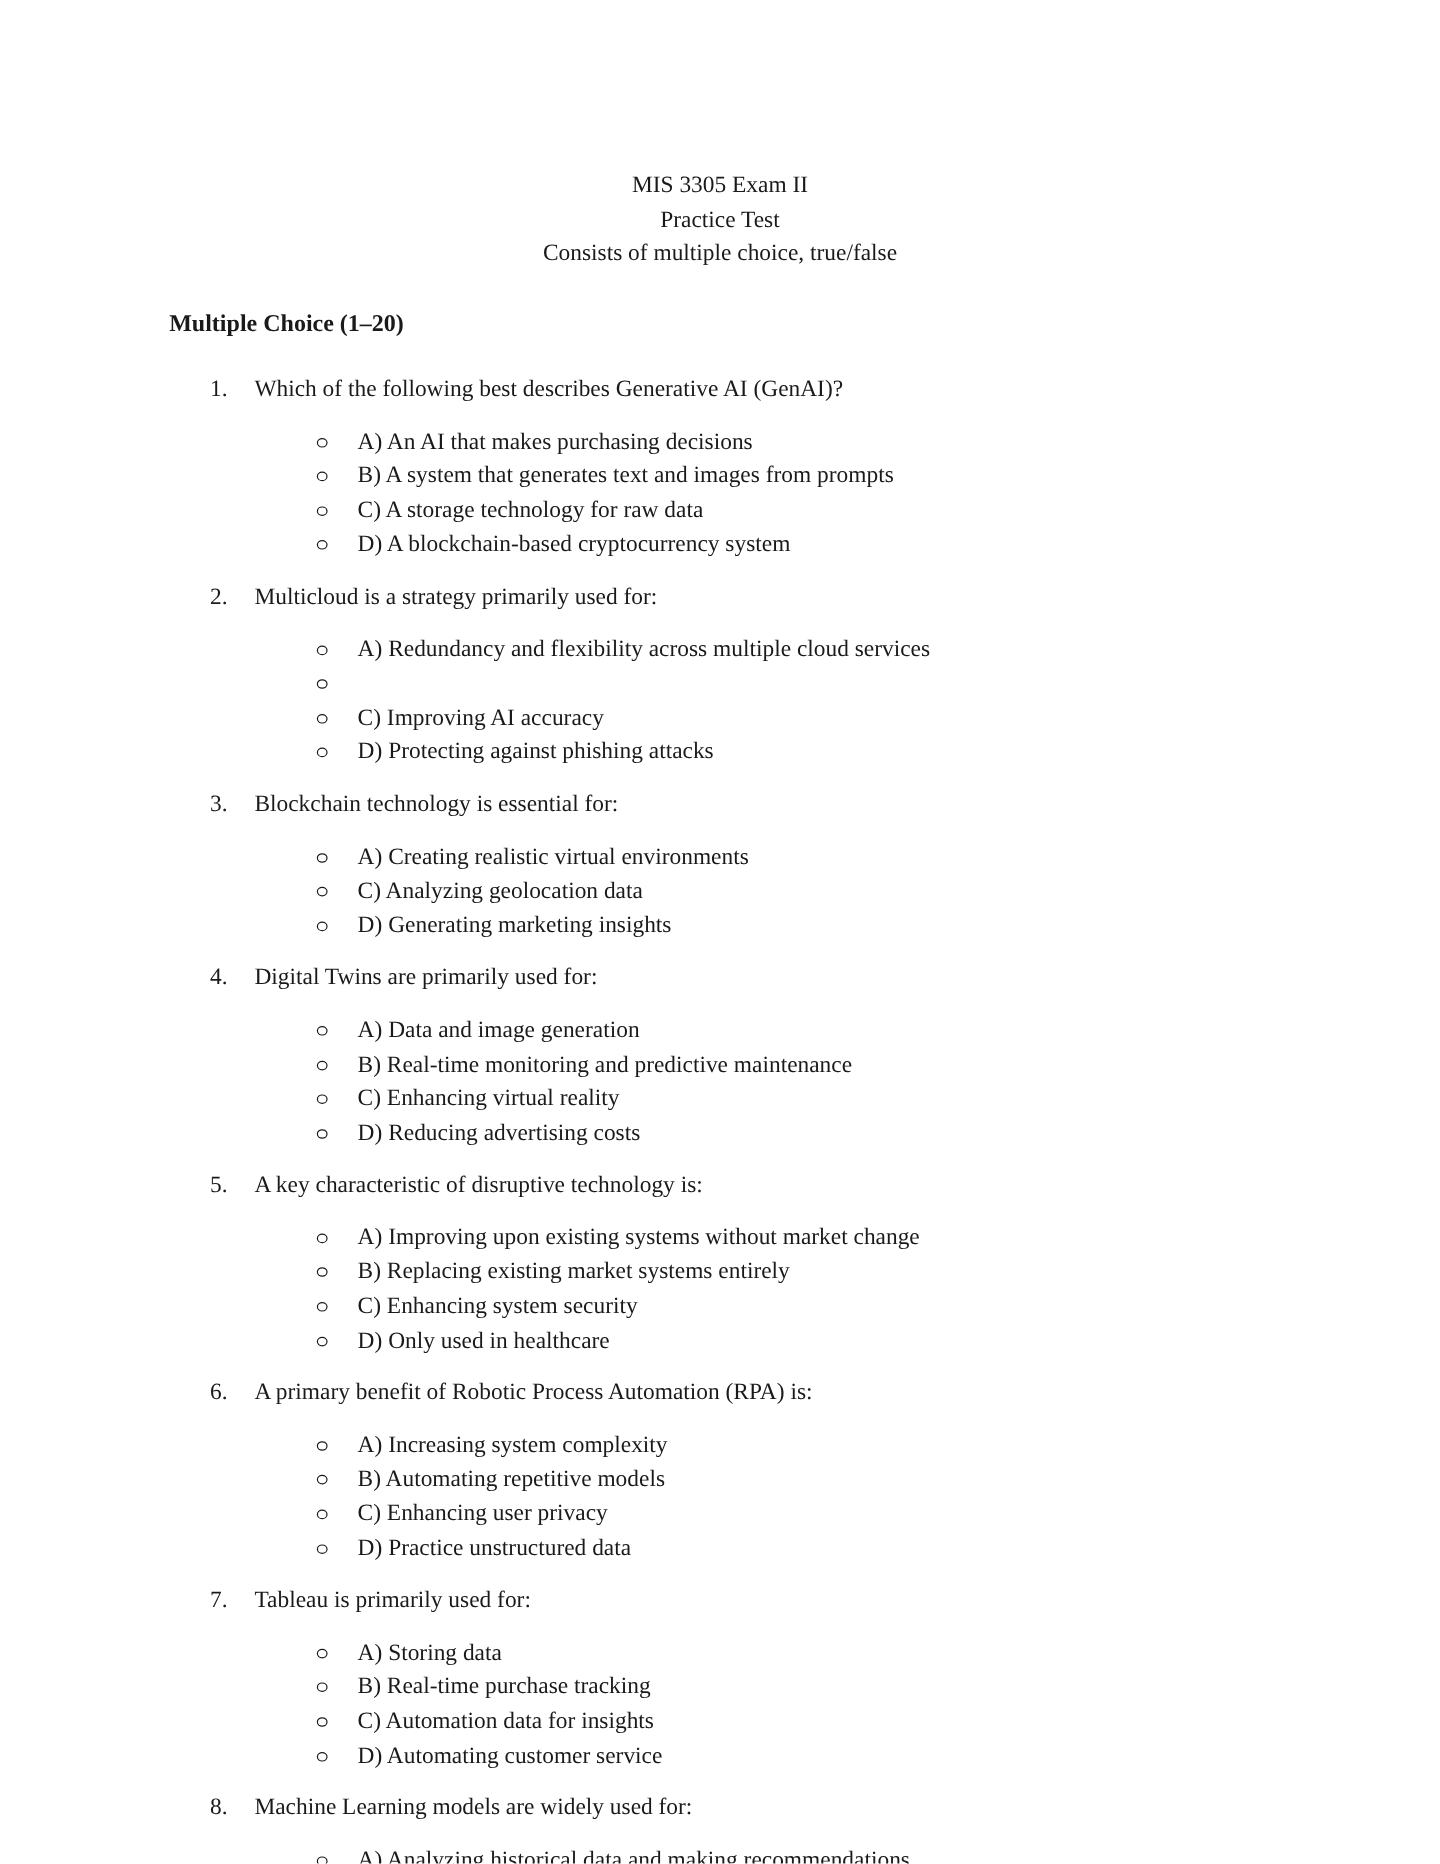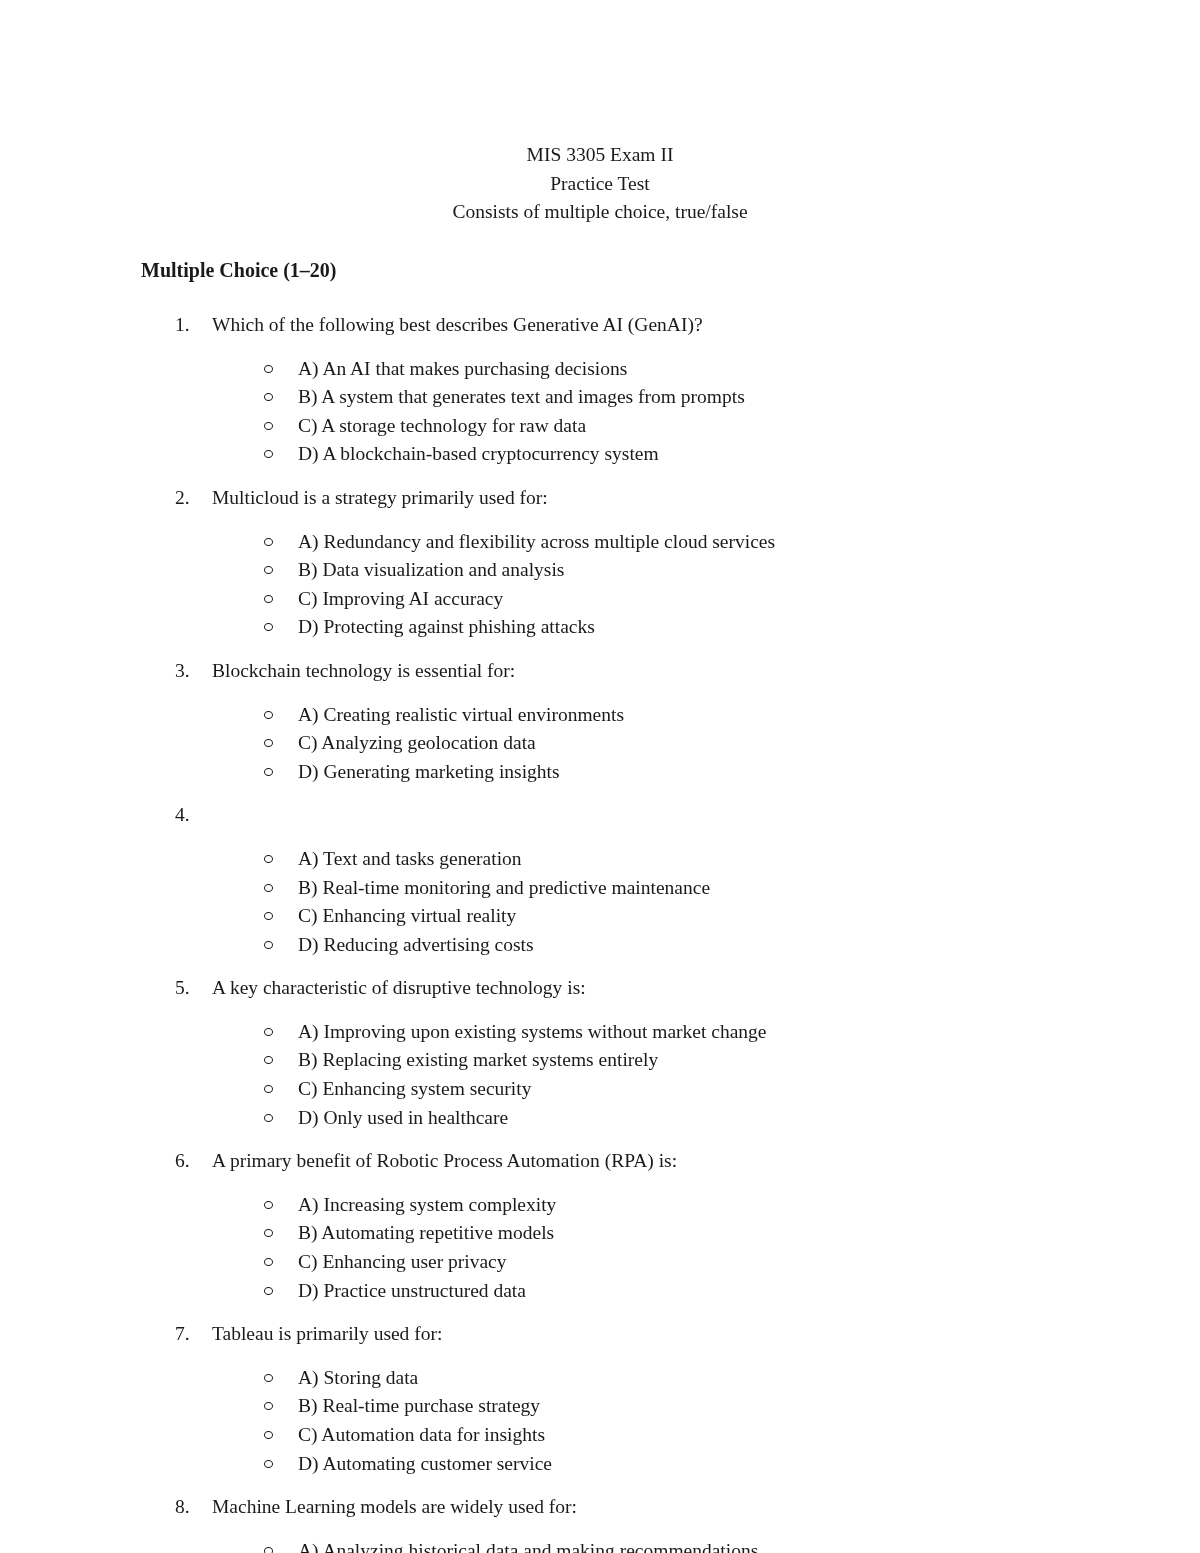--- a/index.html
+++ b/index.html
@@ -147,21 +147,20 @@
         <span class="q-num">2.</span>
         <span class="q-text">Multicloud is a strategy primarily used for:</span>
       </div>
       <ul class="options">
         <li class="option">
             <span class="bullet"></span>
             <span class="opt-text">A) Redundancy and flexibility across multiple cloud services</span>
           </li>
         <li class="option">
             <span class="bullet"></span>
-            <span class="opt-text">B) Data visualization and analysis</span>
           </li>
         <li class="option">
             <span class="bullet"></span>
             <span class="opt-text">C) Improving AI accuracy</span>
           </li>
         <li class="option">
             <span class="bullet"></span>
             <span class="opt-text">D) Protecting against phishing attacks</span>
           </li>
       </ul>
@@ -184,25 +183,26 @@
         <li class="option">
             <span class="bullet"></span>
             <span class="opt-text">D) Generating marketing insights</span>
           </li>
       </ul>
     </li>
 
     <li class="question">
       <div class="q-row">
         <span class="q-num">4.</span>
-      </div>
-      <ul class="options">
-        <li class="option">
-            <span class="bullet"></span>
-            <span class="opt-text">A) Text and tasks generation</span>
+        <span class="q-text">Digital Twins are primarily used for:</span>
+      </div>
+      <ul class="options">
+        <li class="option">
+            <span class="bullet"></span>
+            <span class="opt-text">A) Data and image generation</span>
           </li>
         <li class="option">
             <span class="bullet"></span>
             <span class="opt-text">B) Real-time monitoring and predictive maintenance</span>
           </li>
         <li class="option">
             <span class="bullet"></span>
             <span class="opt-text">C) Enhancing virtual reality</span>
           </li>
         <li class="option">
@@ -267,21 +267,21 @@
         <span class="q-num">7.</span>
         <span class="q-text">Tableau is primarily used for:</span>
       </div>
       <ul class="options">
         <li class="option">
             <span class="bullet"></span>
             <span class="opt-text">A) Storing data</span>
           </li>
         <li class="option">
             <span class="bullet"></span>
-            <span class="opt-text">B) Real-time purchase strategy</span>
+            <span class="opt-text">B) Real-time purchase tracking</span>
           </li>
         <li class="option">
             <span class="bullet"></span>
             <span class="opt-text">C) Automation data for insights</span>
           </li>
         <li class="option">
             <span class="bullet"></span>
             <span class="opt-text">D) Automating customer service</span>
           </li>
       </ul>

